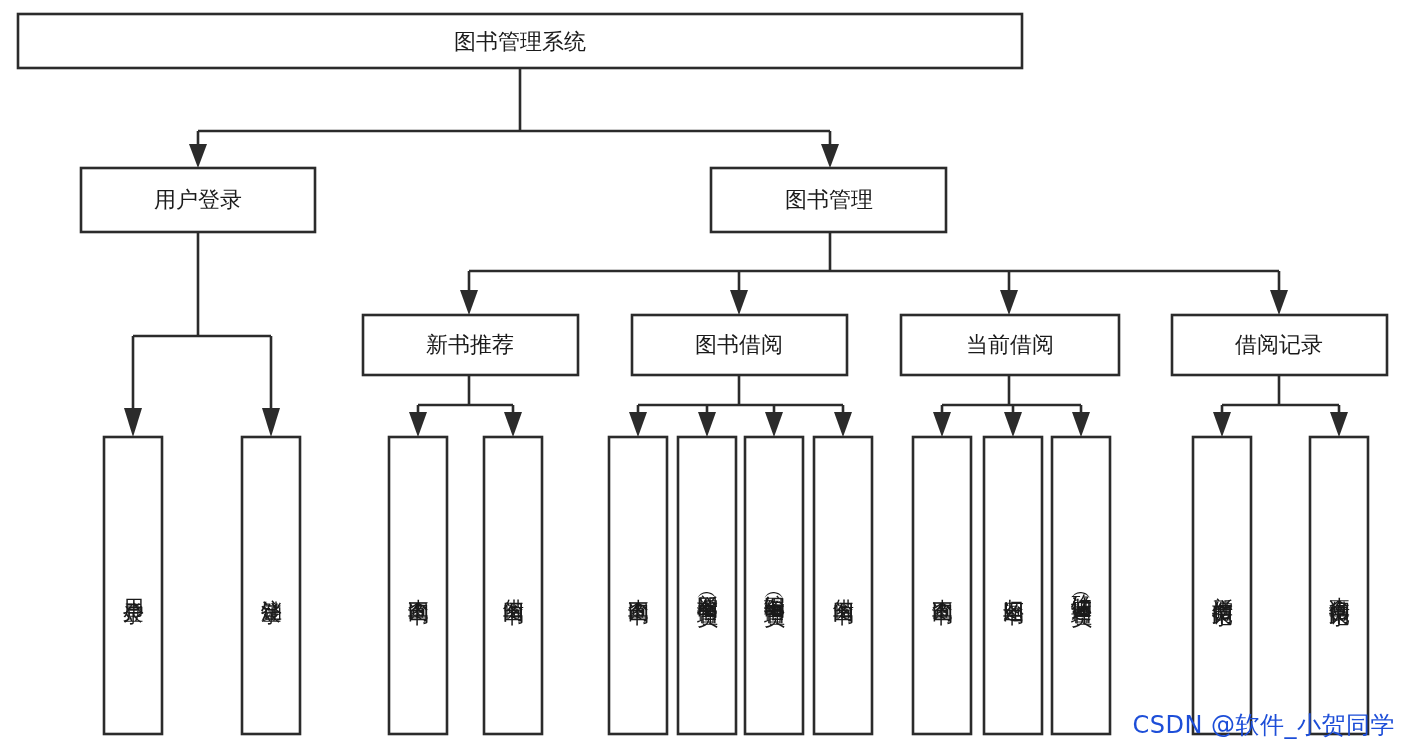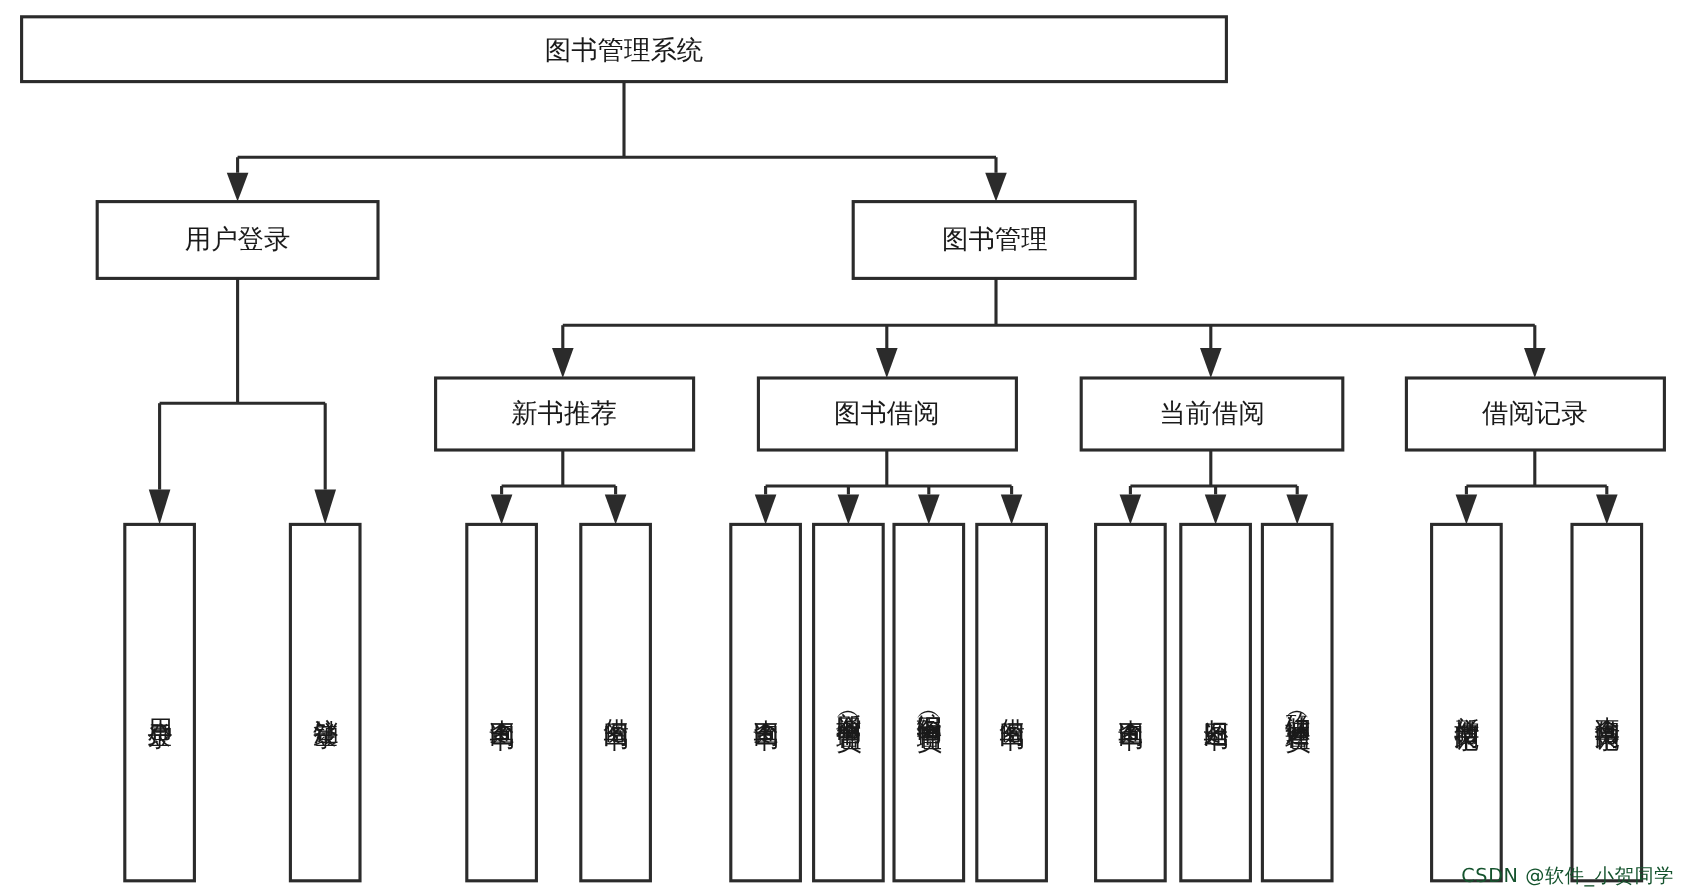--- a/index.html
+++ b/index.html
@@ -60,22 +60,22 @@
     letter-spacing: 2px;
     color: #1a1a1a;
     white-space: nowrap;
     pointer-events: none;
   }
   .watermark {
     position: absolute;
     right: 10px;
     bottom: 6px;
     font-family: "DejaVu Sans", "Liberation Sans", sans-serif;
-    font-size: 16px;
-    color: #14532d;
+    font-size: 24px;
+    color: #1d4ed8;
     letter-spacing: 0.5px;
     user-select: none;
   }
 </style>
 </head>
 <body>
 
 <div id="stage">
 
   <svg id="diagram" viewBox="0 0 1405 747">

